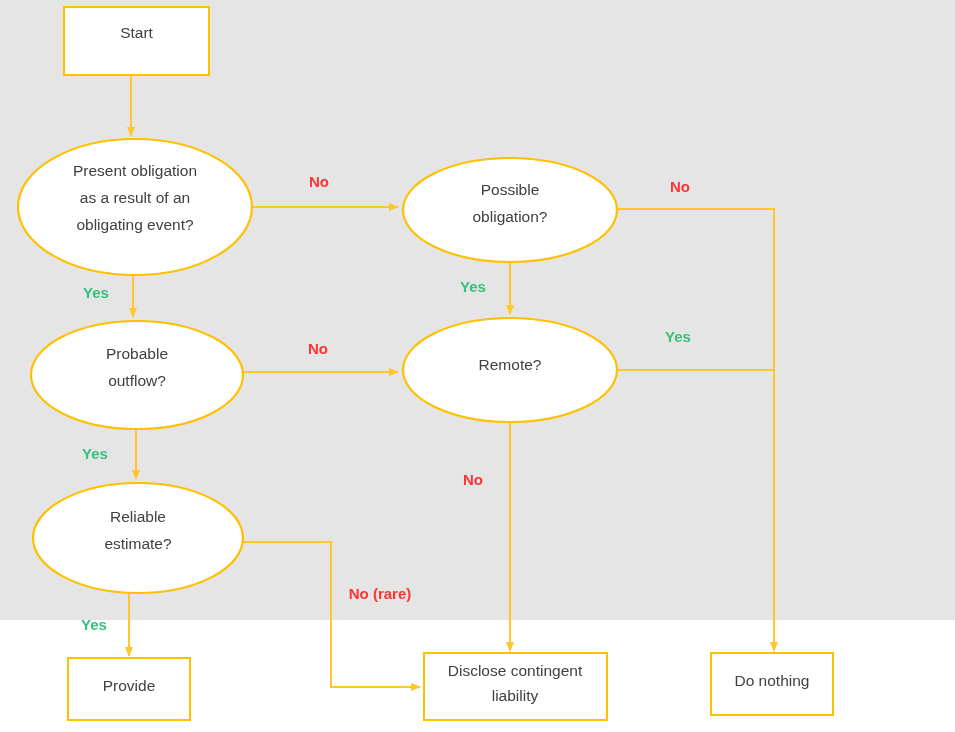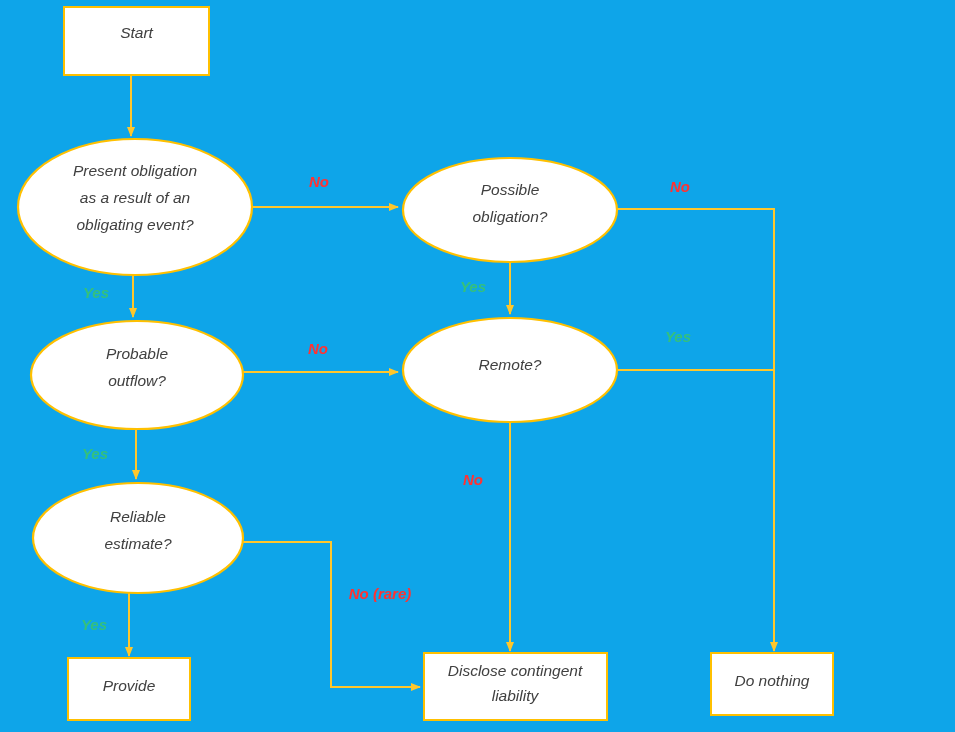--- a/index.html
+++ b/index.html
@@ -10,23 +10,22 @@
   }
   body {
     width: 955px;
     height: 732px;
     font-family: "Liberation Sans", sans-serif;
     overflow: hidden;
   }
   #flow-root {
     position: relative;
     width: 955px;
-    height: 732px;
-    background: #0ea5e9;
-    font-style: italic;
+    height: 620px;
+    background: #e5e5e5;
   }
   svg#flow-svg {
     position: absolute;
     top: 0;
     left: 0;
     width: 955px;
     height: 732px;
     display: block;
   }
   .node-shape {

